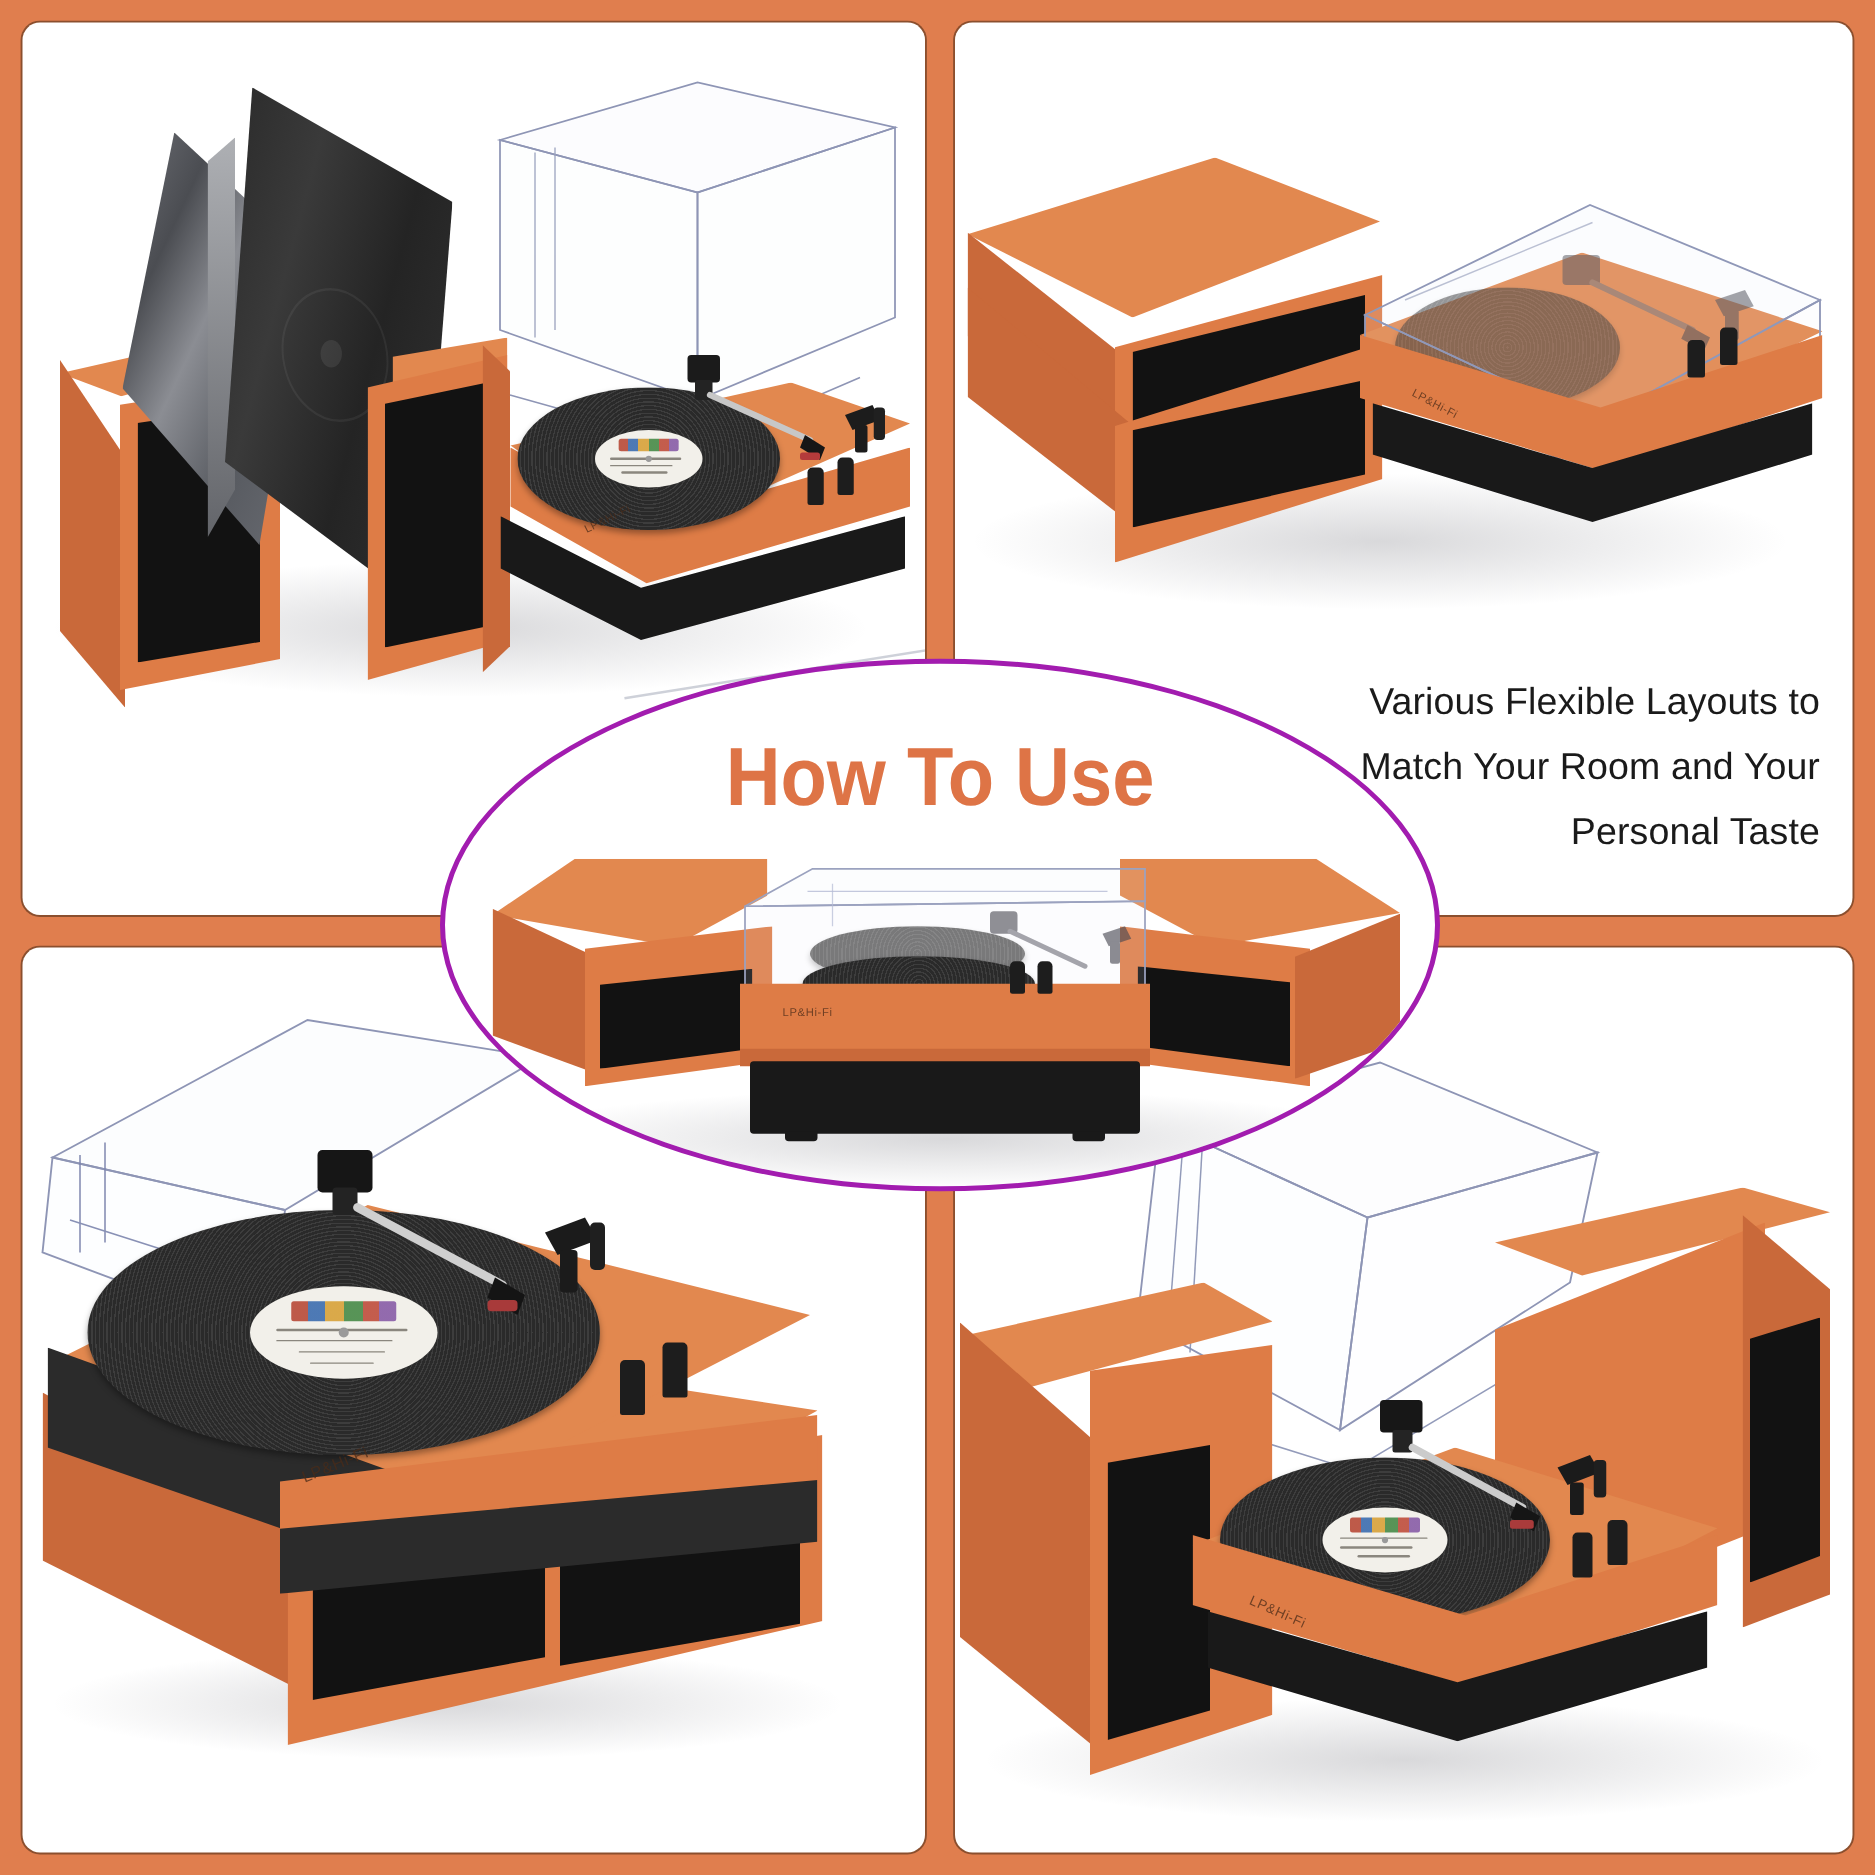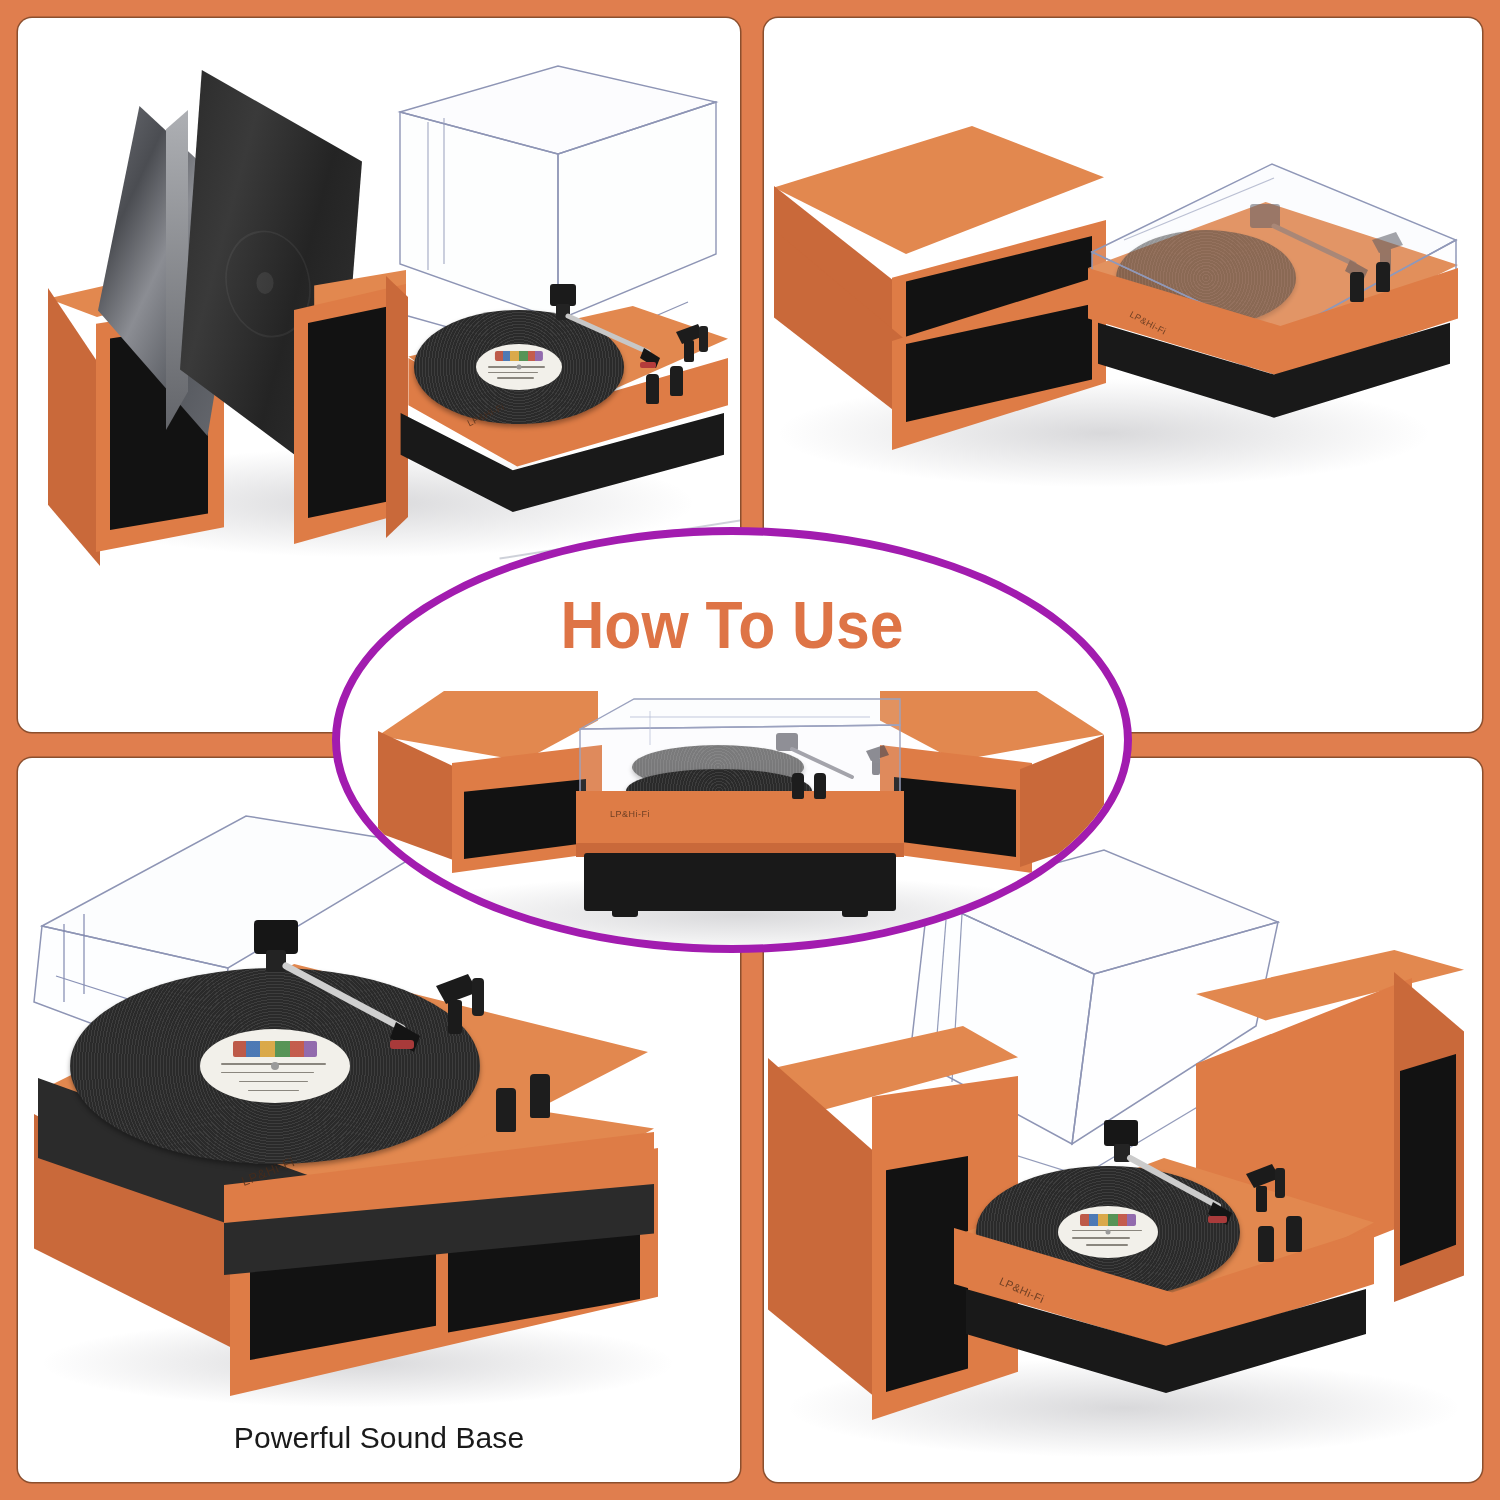--- a/index.html
+++ b/index.html
@@ -39,27 +39,27 @@
     letter-spacing: .1px;
     white-space: pre-line;
   }
   #caption-tl { left: 30px;  top: 580px;  text-align: left;  width: 640px; }
   #caption-tr { right: 26px; top: 518px;  text-align: right; width: 660px; }
   #caption-bl { left: 0;     bottom: 18px; text-align: center; width: 722px; }
 
   
   #center-ellipse {
     position: absolute;
-    left: 332px;
+    left: 352px;
     top: 527px;
     width: 800px;
     height: 426px;
     border-radius: 50%;
     background: #FFFFFF;
-    border: 8px solid #a21caf;
+    border: 4px solid #a21caf;
     z-index: 20;
     overflow: hidden;
   }
   #how-to-use-title {
     position: absolute;
     top: 52px;
     left: 0; right: 0;
     text-align: center;
     font-family: "Liberation Sans Narrow", "Liberation Sans", sans-serif;
     font-weight: bold;
@@ -329,20 +329,23 @@
         <div class="black-base" style="left:14px;top:208px;width:352px;height:108px;
                     clip-path: polygon(0% 8%, 50% 56%, 100% 8%, 100% 46%, 50% 96%, 0% 46%);"></div>
 
         <div class="knob" style="left:266px;top:166px;width:14px;height:30px;"></div>
         <div class="knob" style="left:292px;top:156px;width:14px;height:30px;"></div>
 
         <div class="logo-mark" style="left:44px;top:212px;transform:rotate(28deg);">LP&amp;Hi-Fi</div>
       </div>
     </div>
 
+    <div class="caption" id="caption-tr">Various Flexible Layouts to
+Match Your Room and Your
+Personal Taste</div>
   </div>
 
   <div class="panel" id="panel-bl">
 
     <div class="scene" style="left:0;top:0;width:722px;height:640px;">
 
       <div class="shadow-blob" style="left:20px;top:560px;width:640px;height:90px;"></div>
 
       <svg class="dustcover" width="420" height="360" viewBox="0 0 420 360" style="left:6px;top:48px;">
         <g fill="rgba(228,233,248,0.10)" stroke="#8e95b5" stroke-width="1.5">
@@ -403,21 +406,20 @@
           <rect x="234" y="64" width="12" height="38" rx="4" fill="#1f1f1f"></rect>
         </svg>
 
         <div class="knob" style="left:468px;top:180px;width:20px;height:44px;"></div>
         <div class="knob" style="left:502px;top:166px;width:20px;height:44px;"></div>
 
         <div class="logo-mark" style="left:212px;top:256px;font-size:13px;transform:rotate(-22deg);">LP&amp;Hi-Fi</div>
       </div>
     </div>
 
-    <div class="caption" id="caption-bl">Powerful Sound Base</div>
   </div>
 
   <div class="panel" id="panel-br">
 
     <div class="scene" style="left:0;top:0;width:718px;height:724px;">
 
       <div class="shadow-blob" style="left:20px;top:600px;width:680px;height:100px;"></div>
 
       <svg class="dustcover" width="420" height="380" viewBox="0 0 420 380" style="left:112px;top:80px;">
         <g fill="rgba(228,233,248,0.09)" stroke="#8e95b5" stroke-width="1.5">

